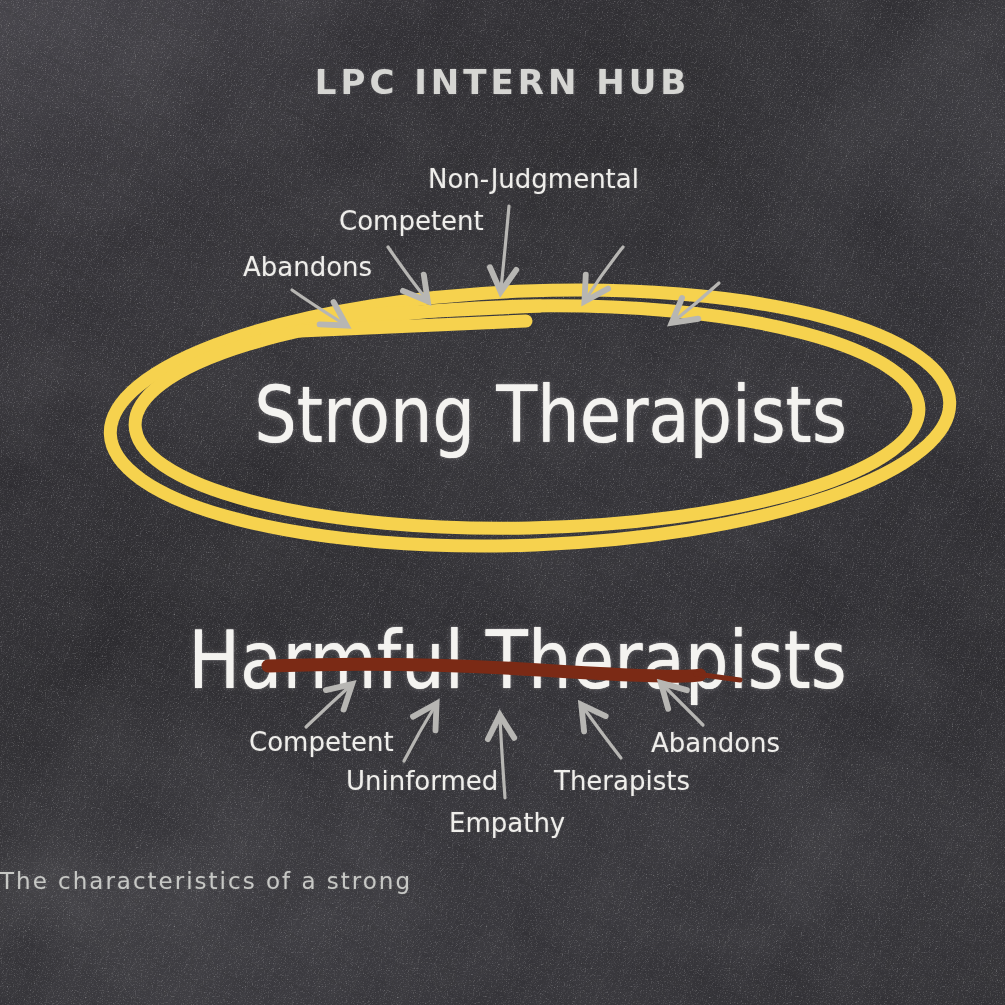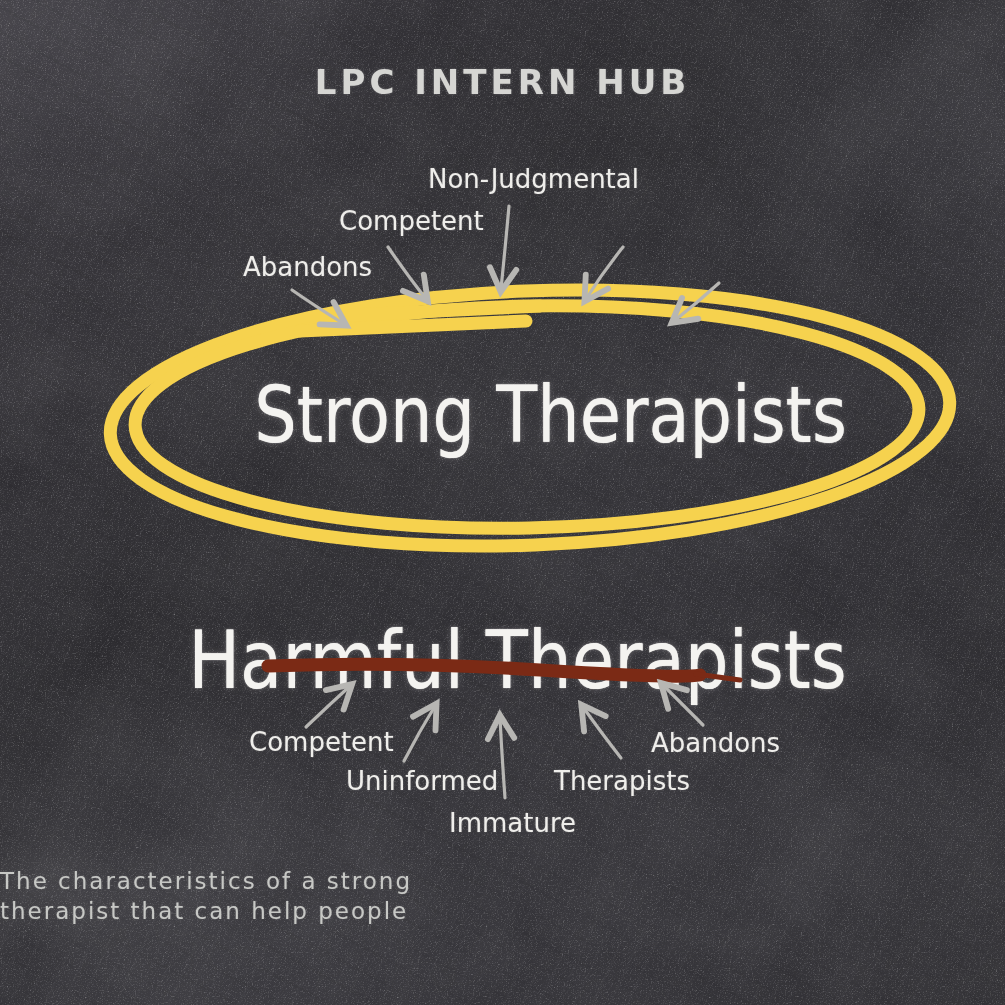--- a/index.html
+++ b/index.html
@@ -109,27 +109,26 @@
   <div class="txt trait t-nonjudgmental">Non-Judgmental</div>
   <div class="txt trait t-competent">Competent</div>
   <div class="txt trait t-empathy">Abandons</div>
 
   <div class="txt heading heading-strong">Strong Therapists</div>
 
   <div class="txt heading heading-harmful">Harmful Therapists</div>
 
   <div class="txt trait t-arrogant">Competent</div>
   <div class="txt trait t-uninformed">Uninformed</div>
-  <div class="txt trait t-immature">Immature</div>
+  <div class="txt trait t-immature">Empathy</div>
   <div class="txt trait t-incompetent">Therapists</div>
   <div class="txt trait t-abandons">Abandons</div>
 
   <div class="txt caption">
     <span>The characteristics of a strong</span><br>
-    <span>therapist that can help people</span>
   </div>
 
   <svg class="annotations" viewBox="0 0 1005 1005" xmlns="http://www.w3.org/2000/svg">
     <defs>
       <marker id="ah" viewBox="0 0 12 12" refX="9" refY="6" markerWidth="11" markerHeight="11" orient="auto">
         <path d="M2,1.5 L10,6 L2,10.5" fill="none" stroke="#b7b6b3" stroke-width="2" stroke-linecap="round"></path>
       </marker>
     </defs>
 
     <g>

